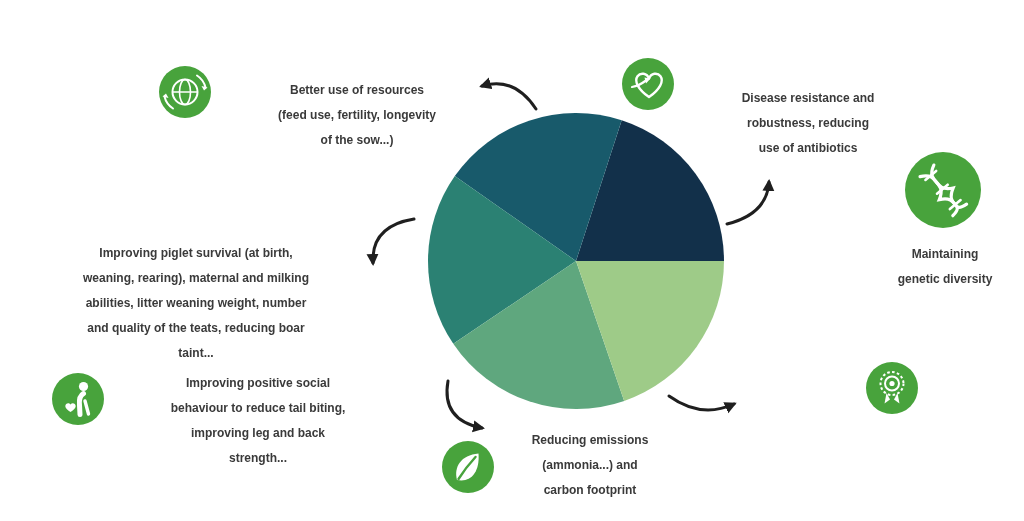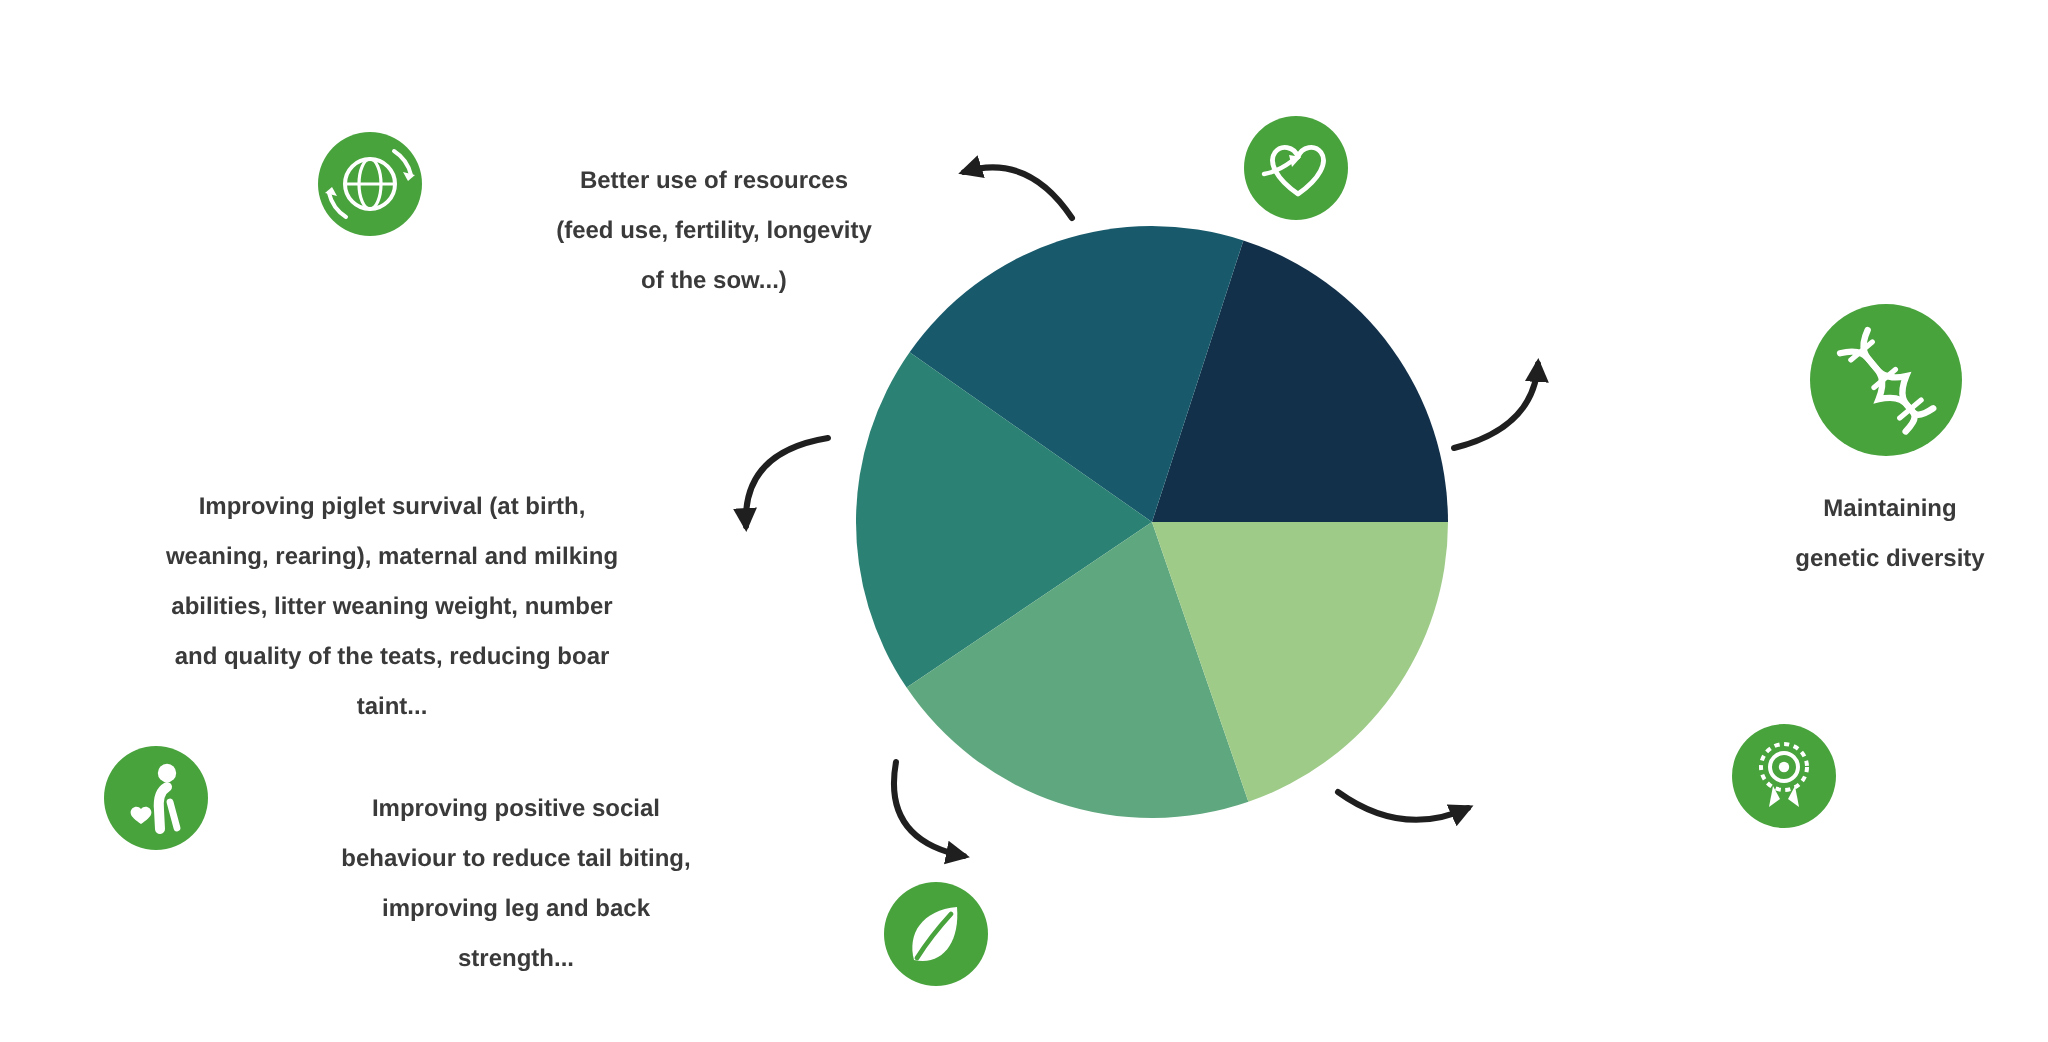--- a/index.html
+++ b/index.html
@@ -11,21 +11,21 @@
   .callout{
     position:absolute;text-align:center;white-space:pre-line;
     font-size:12px;line-height:25px;font-weight:600;color:var(--text,#3a3a3a);
   }
   .co-0{left:217px;top:78px;width:280px;}
   .co-1{left:683px;top:86px;width:250px;}
   .co-2{left:850px;top:242px;width:190px;}
   .co-3{left:709px;top:341px;width:150px;}
   .co-4{left:485px;top:428px;width:210px;}
   .co-5{left:4px;top:241px;width:384px;text-align:center;}
-  .co-6{left:103px;top:392px;width:310px;}
+  .co-6{left:103px;top:371px;width:310px;}
   .badge{
     position:absolute;border-radius:50%;background:var(--green,#48a33c);
   }
   .badge svg{display:block;width:100%;height:100%;}
   .icon-globe {left:159px;top:66px;width:52px;height:52px;}
   .icon-heart {left:622px;top:58px;width:52px;height:52px;}
   .icon-dna   {left:905px;top:152px;width:76px;height:76px;}
   .icon-award {left:866px;top:362px;width:52px;height:52px;}
   .icon-leaf  {left:442px;top:441px;width:52px;height:52px;}
   .icon-person{left:52px;top:373px;width:52px;height:52px;}
@@ -53,22 +53,28 @@
       <path d="M 727 224 Q 767 214 769 182" marker-end="url(#arrowhead)"></path>
       <path d="M 414 219 Q 371 226 373 263" marker-end="url(#arrowhead)"></path>
       <path d="M 448 381 Q 441 420 482 428" marker-end="url(#arrowhead)"></path>
       <path d="M 669 396 Q 701 419 734 404" marker-end="url(#arrowhead)"></path>
     </g>
   </svg>
 
   <div class="callout co-0">Better use of resources
 (feed use, fertility, longevity
 of the sow...)</div>
+  <div class="callout co-1">Disease resistance and
+robustness, reducing
+use of antibiotics</div>
   <div class="callout co-2">Maintaining
 genetic diversity</div>
+  <div class="callout co-4">Reducing emissions
+(ammonia...) and
+carbon footprint</div>
   <div class="callout co-5">Improving piglet survival (at birth,
 weaning, rearing), maternal and milking
 abilities, litter weaning weight, number
 and quality of the teats, reducing boar
 taint...</div>
   <div class="callout co-6">Improving positive social
 behaviour to reduce tail biting,
 improving leg and back
 strength...</div>
 

